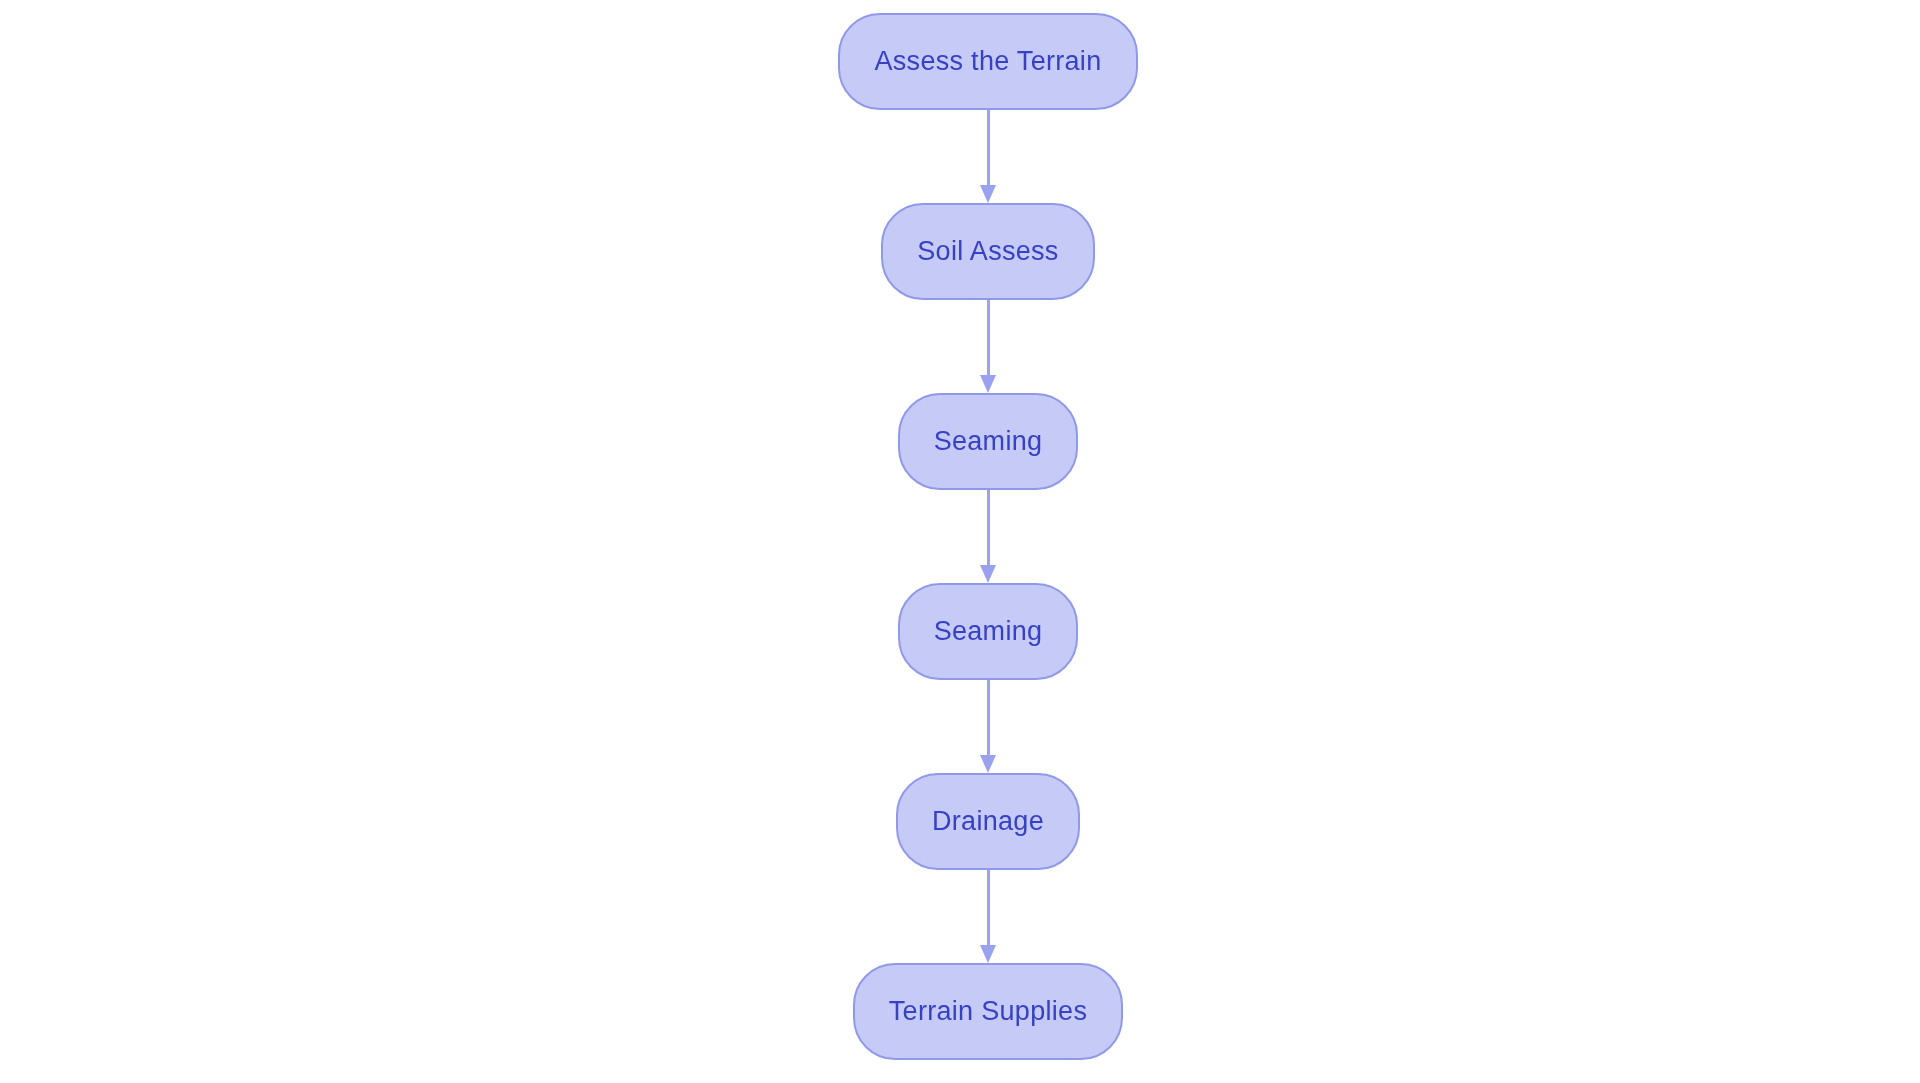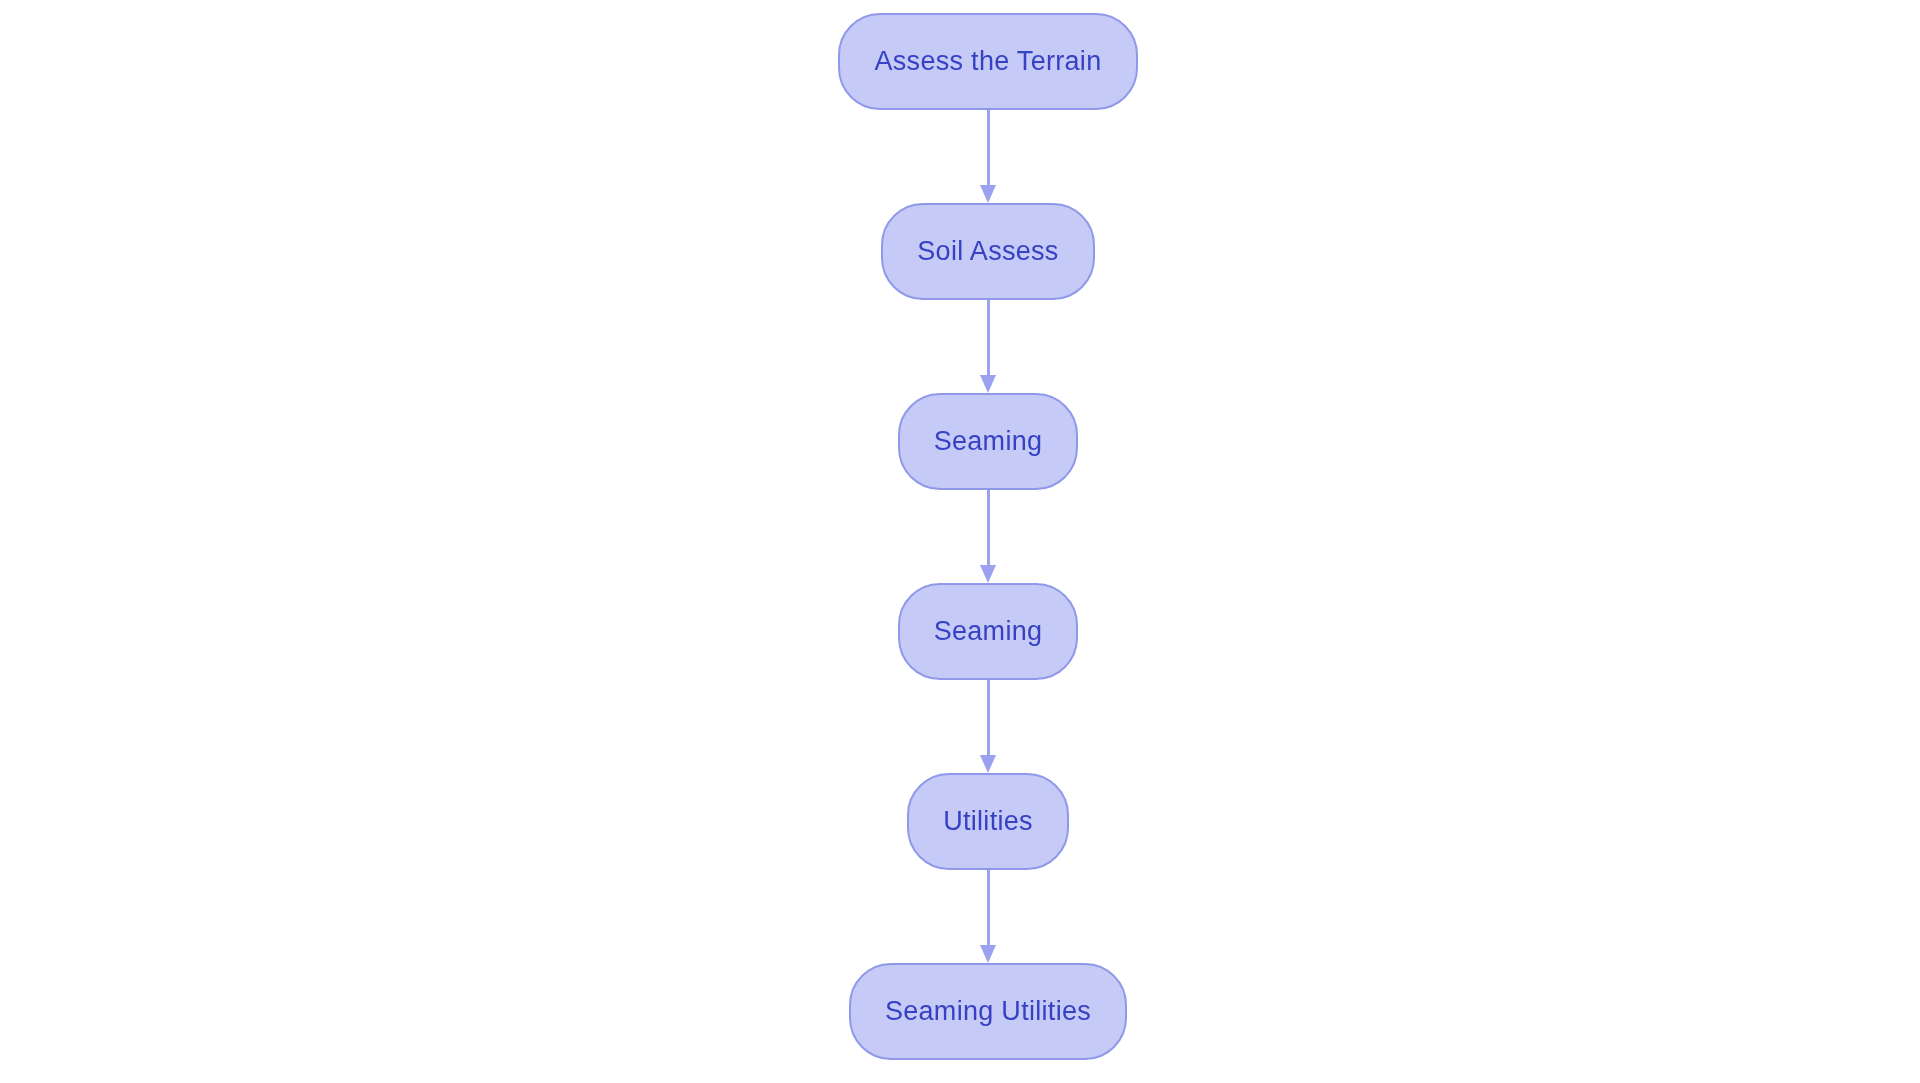--- a/index.html
+++ b/index.html
@@ -104,26 +104,26 @@
     <div class="node">
       <span class="label">Seaming</span>
     </div>
 
     <div class="arrow">
       <div class="shaft"></div>
       <div class="head"></div>
     </div>
 
     <div class="node">
-      <span class="label">Utilities</span>
+      <span class="label">Drainage</span>
     </div>
 
     <div class="arrow">
       <div class="shaft"></div>
       <div class="head"></div>
     </div>
 
     <div class="node">
-      <span class="label">Seaming Utilities</span>
+      <span class="label">Terrain Supplies</span>
     </div>
 
   </div>
 </div>
 
 </body></html>

